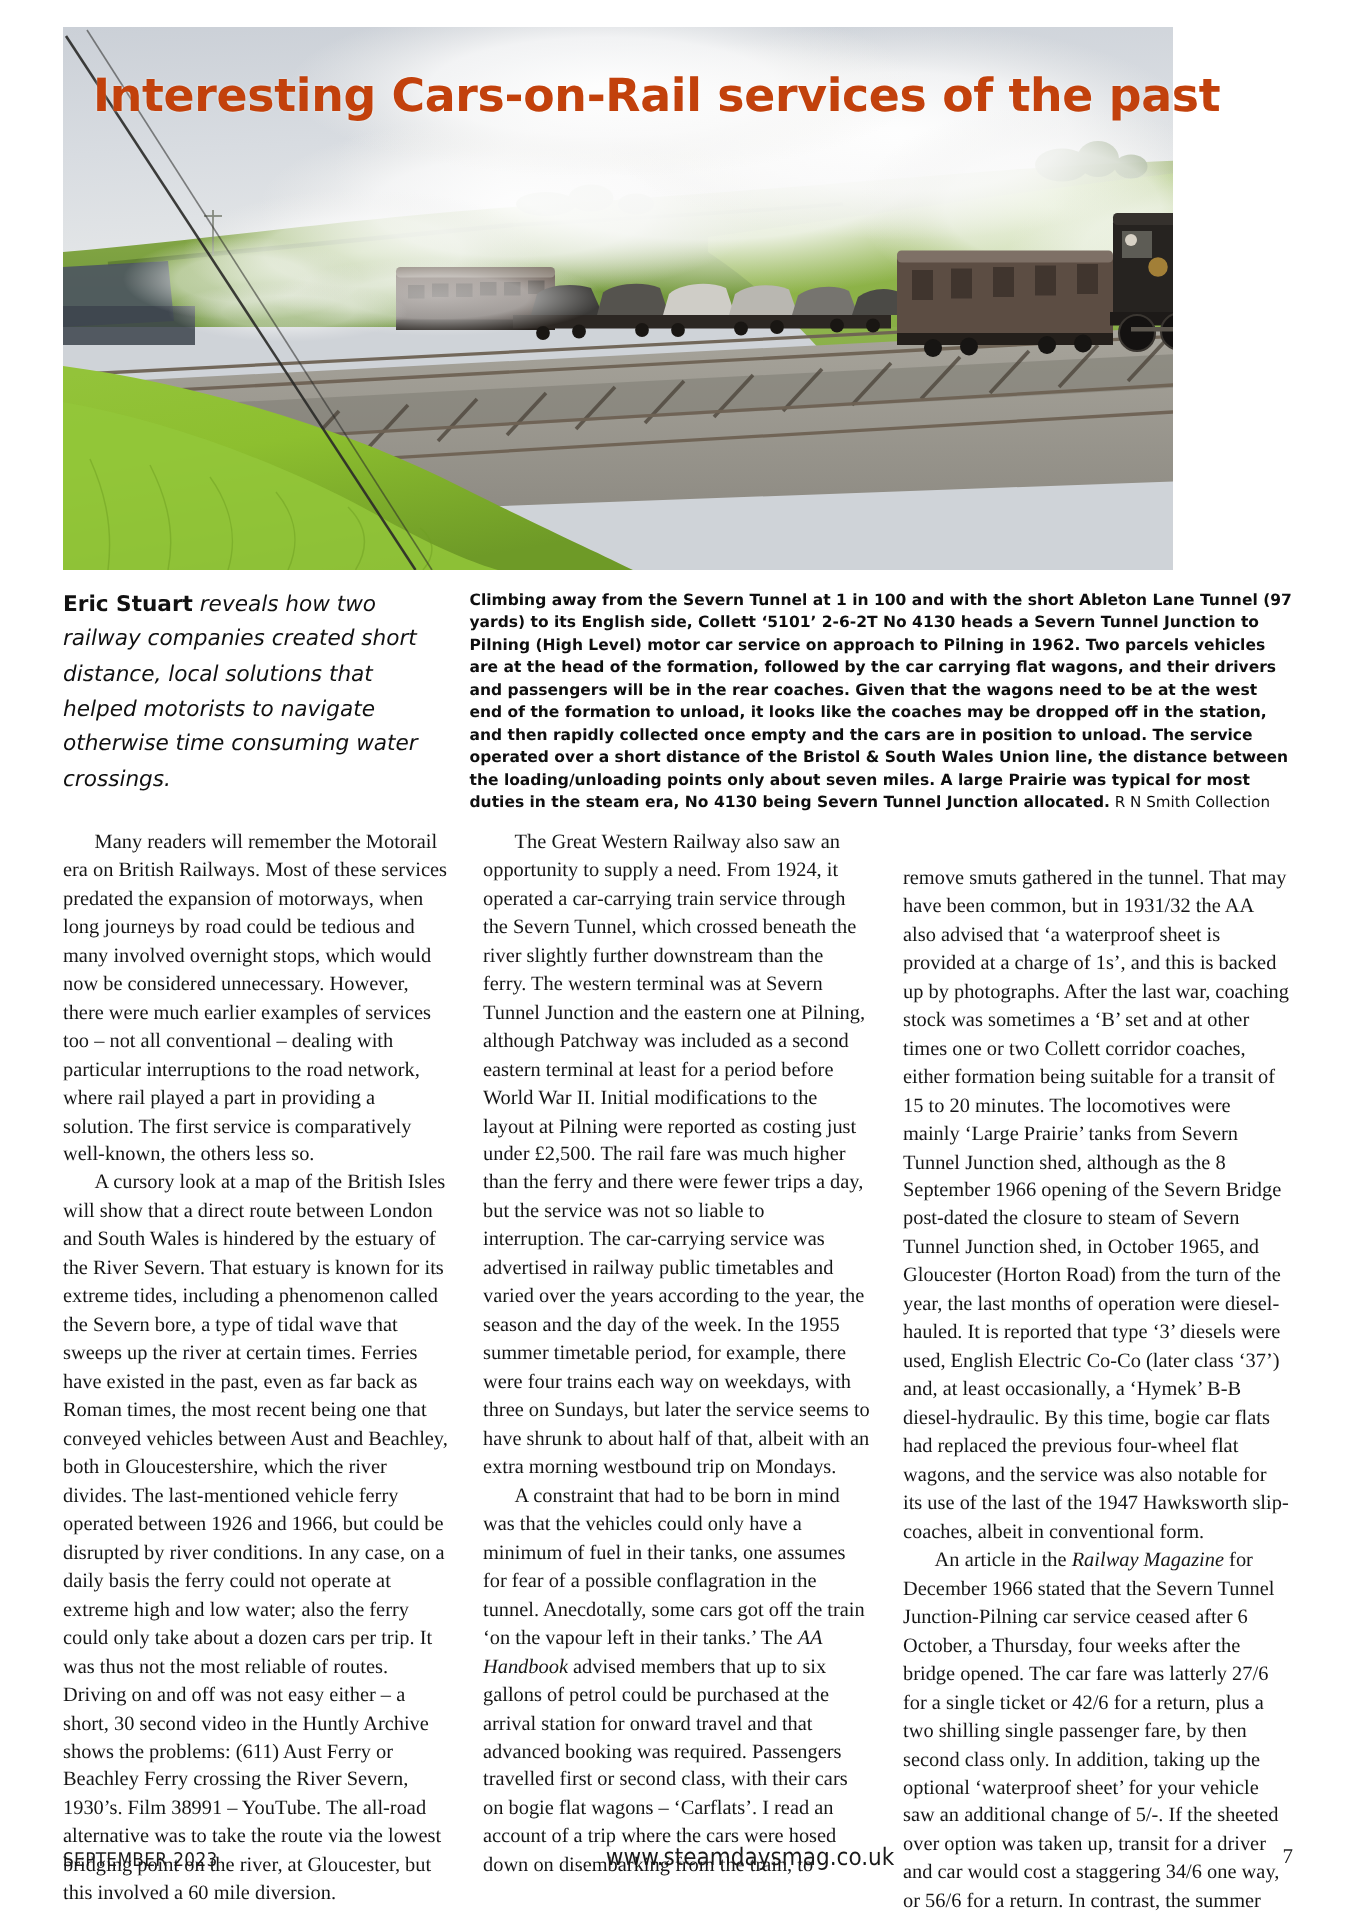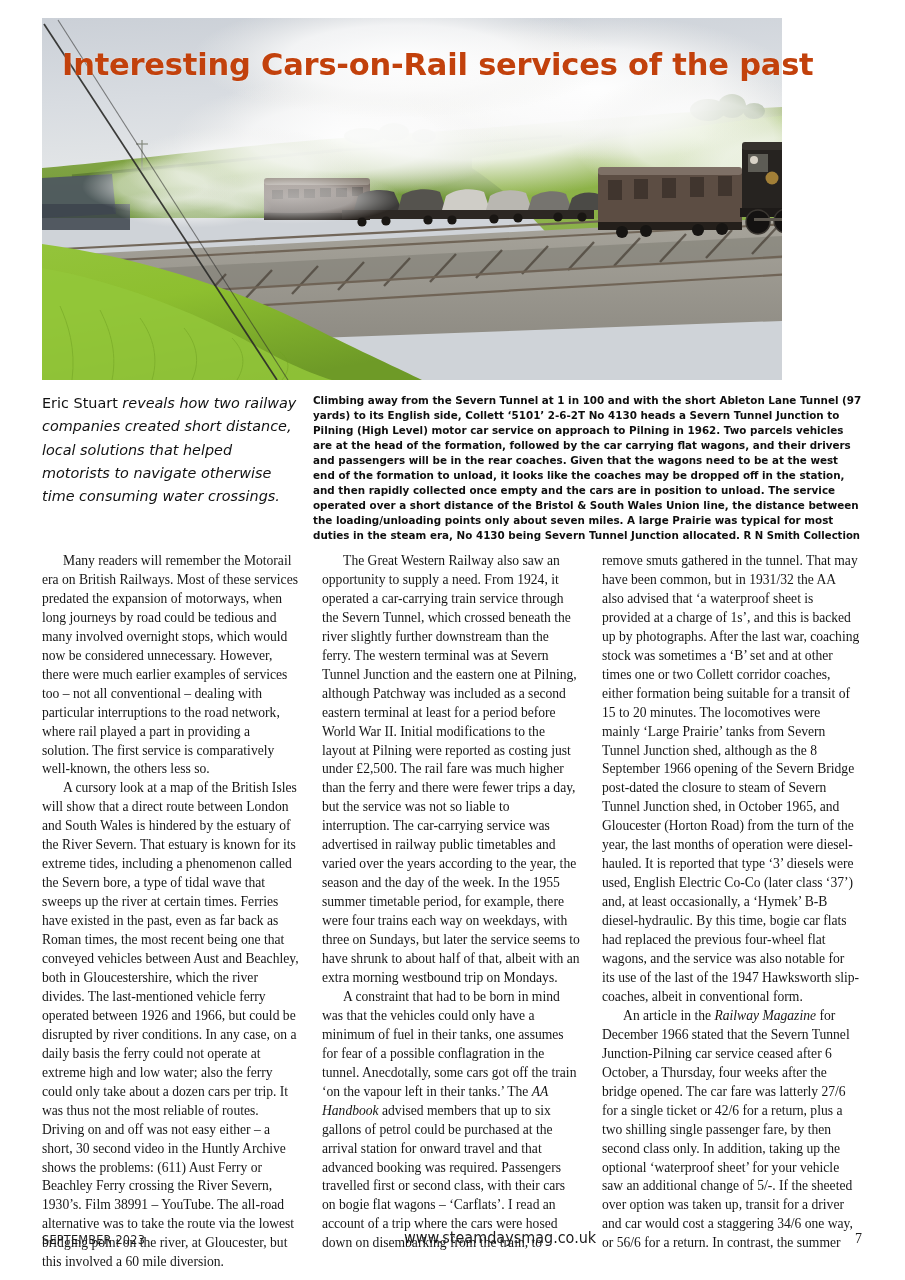--- a/index.html
+++ b/index.html
@@ -60,37 +60,37 @@
     top: 392px;
     width: 256px;
     font-family: "DejaVu Sans", sans-serif;
     font-size: 14.4px;
     line-height: 1.62;
     font-style: italic;
     color: #111111;
   }
   .standfirst .byline {
     font-style: normal;
-    font-weight: 400;
+    font-weight: 700;
   }
 
   .caption {
     position: absolute;
     left: 313px;
     top: 393px;
     width: 549px;
     font-family: "DejaVu Sans", sans-serif;
     font-size: 10.35px;
     line-height: 1.455;
     font-weight: 700;
     color: #0f0f0f;
     text-align: left;
   }
   .caption .credit {
-    font-weight: 700;
+    font-weight: 400;
     font-size: 10.1px;
   }
 
   
   .columns {
     position: absolute;
     left: 42px;
     top: 552px;
     width: 820px;
     height: 645px;
@@ -103,21 +103,21 @@
     font-size: 13.6px;
     line-height: 1.395;
     color: #161616;
     text-align: left;
     hyphens: none;
   }
   .col p {
     margin: 0;
     text-indent: 1.55em;
   }
-  .col p.noindent { text-indent: 0; }
+  .col p.noindent { text-indent: 0; margin-top: 24px; }
   .col em { }
 
   
   .footer {
     position: absolute;
     left: 42px;
     top: 1225px;
     width: 820px;
     height: 22px;
     font-family: "DejaVu Sans Condensed", "DejaVu Sans", sans-serif;

